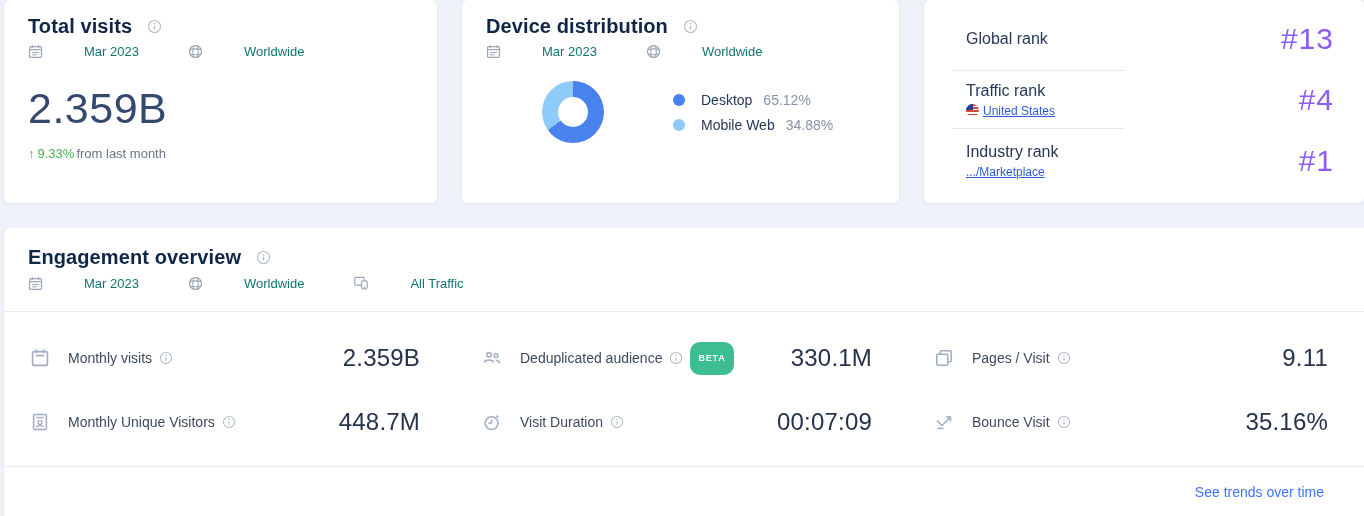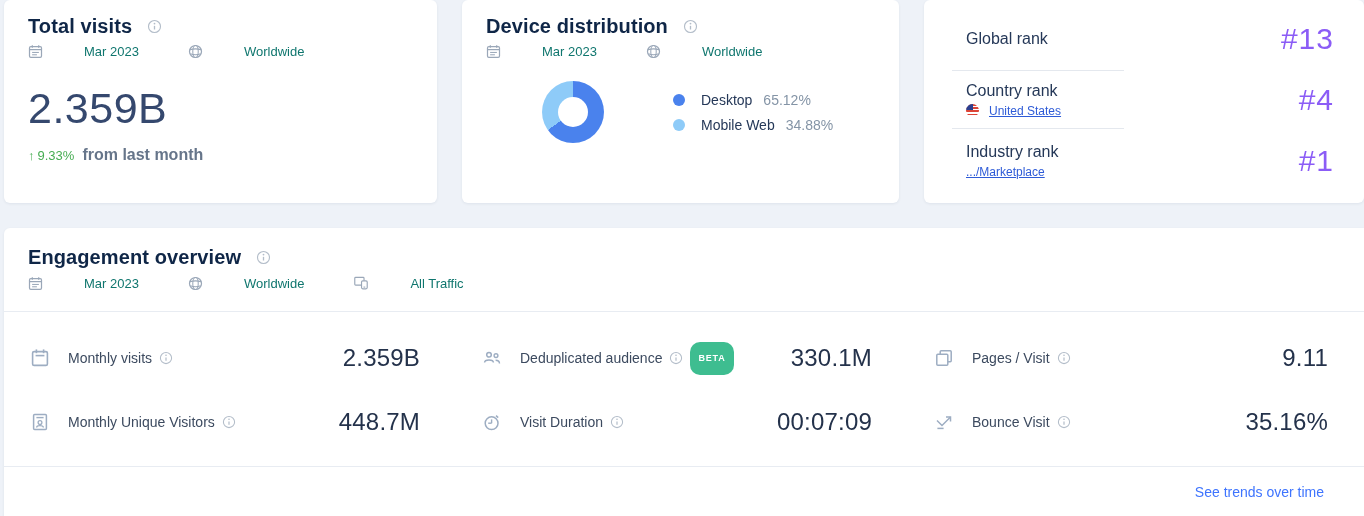--- a/index.html
+++ b/index.html
@@ -28,40 +28,40 @@
   .card-title { font-size:20px; font-weight:700; color:#0f2647; letter-spacing:.1px; }
 
   .subtitle { display:flex; align-items:center; margin-top:6px; font-size:13px; color:#0f766e;gap:34px; }
   .subtitle .sub-icon { display:inline-flex; margin-right:7px; }
   .subtitle .sub-gap { margin-left:15px; }
 
   
   .big-number { margin-top:25px; font-size:43px; font-weight:300; color:#35486e; letter-spacing:.5px; }
   .change-row { margin-top:13px; display:flex; align-items:baseline; font-size:13px; }
   .change-up { color:#47ad53; font-weight:400; }
-  .change-suffix { margin-left:8px; font-size:16px; color:#66758a;font-weight:bold; }
+  .change-suffix { margin-left:2px; font-size:13px; color:#66758a; }
 
   
   .device-content { display:flex; align-items:center; margin-top:22px; }
   .donut { width:62px; height:62px; border-radius:50%; margin-left:56px; position:relative; flex:0 0 auto; }
   .donut::after { content:''; position:absolute; inset:16px; background:#fff; border-radius:50%; }
   .legend { margin-left:69px; display:flex; flex-direction:column; gap:9px; }
   .legend-row { display:flex; align-items:center; font-size:14px; }
   .legend-dot { width:12px; height:12px; border-radius:50%; margin-right:16px; flex:0 0 auto; }
   .legend-label { color:#253858; margin-right:11px; }
   .legend-value { color:#8494a6; }
 
   
   .card-rank { padding-top:8px; overflow:hidden; }
   .rank-row { display:flex; align-items:center; justify-content:space-between; padding:0 30px 0 42px; }
   .rank-row.r1 { height:62px; }
   .rank-row.r2 { height:57px; }
   .rank-row.r3 { height:64px; }
   .rank-label { font-size:16px; color:#253858; }
-  .rank-sub { display:flex; align-items:center; gap:10px; margin-top:4px; }
+  .rank-sub { display:flex; align-items:center; gap:4px; margin-top:4px; }
   .rank-link { font-size:12px; color:#2e5bd7; text-decoration:underline; cursor:pointer; }
   .rank-value { font-size:30px; font-weight:300; color:#8b5cf6; letter-spacing:1px; }
   .rank-divider { border-top:1px solid #e4e8ee; width:172px; margin-left:28px; }
   .flag { width:13px; height:13px; border-radius:50%; position:relative; overflow:hidden;
           background:repeating-linear-gradient(180deg,#dc4437 0 1.6px,#ffffff 1.6px 3.2px); flex:0 0 auto; }
   .flag::before { content:''; position:absolute; left:0; top:0; width:55%; height:46%; background:#2a3f8f; }
 
   
   .card-engagement { margin:25px 0 0 4px; width:1360px; height:300px; border-radius:6px 0 0 6px; }
   .eng-header { padding:18px 24px 0 24px; }
@@ -178,21 +178,21 @@
   </div>
 
   <div class="card card-rank">
     <div class="rank-row r1">
       <span class="rank-label">Global rank</span>
       <span class="rank-value">#13</span>
     </div>
     <div class="rank-divider"></div>
     <div class="rank-row r2">
       <span>
-        <span class="rank-label">Country rank</span>
+        <span class="rank-label">Traffic rank</span>
         <span class="rank-sub">
           <span class="flag"></span>
           <a class="rank-link">United States</a>
         </span>
       </span>
       <span class="rank-value">#4</span>
     </div>
     <div class="rank-divider"></div>
     <div class="rank-row r3">
       <span>

